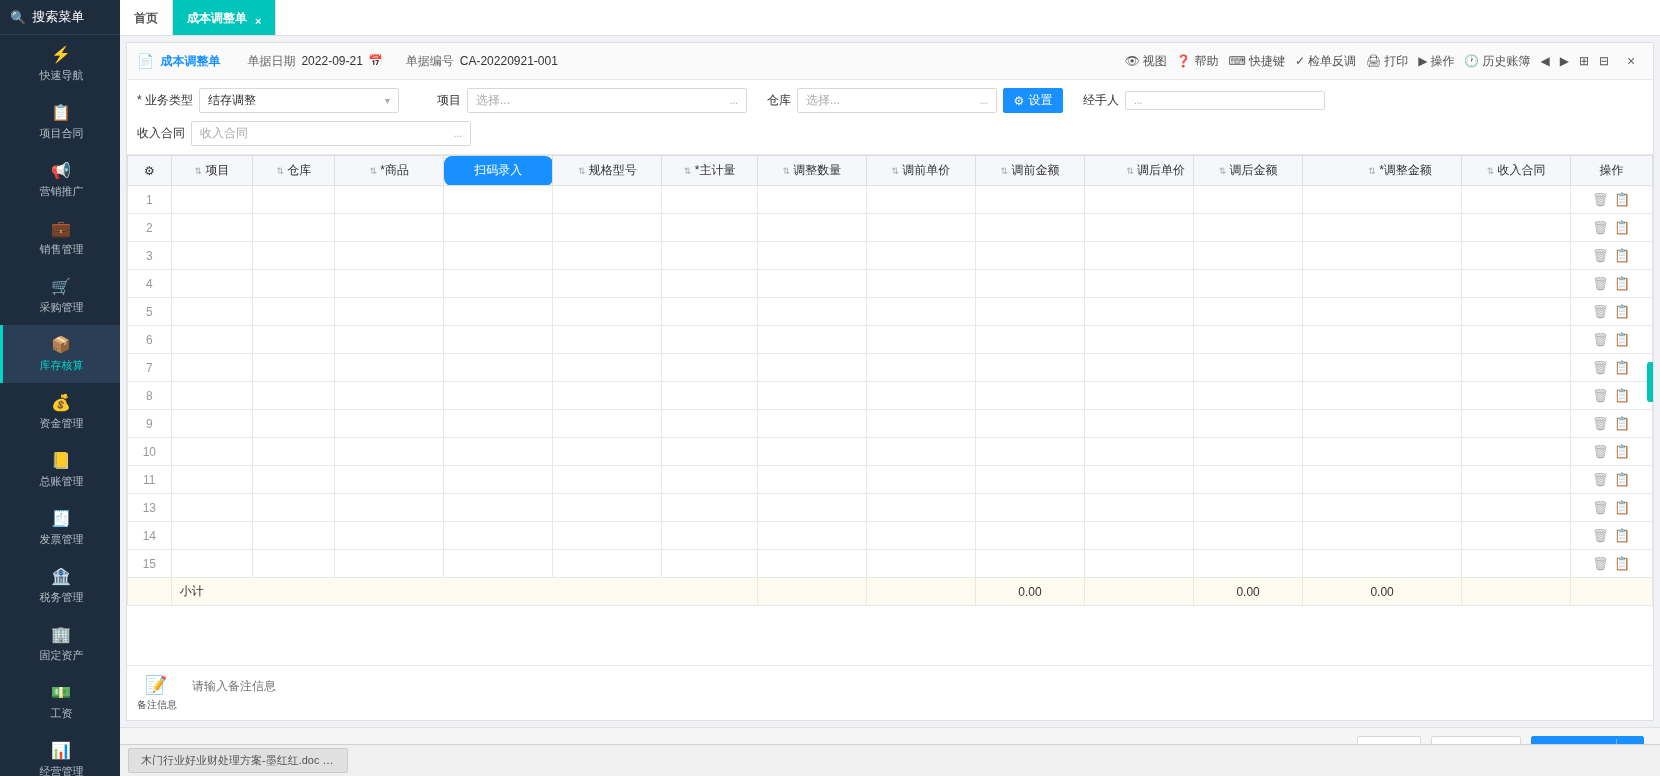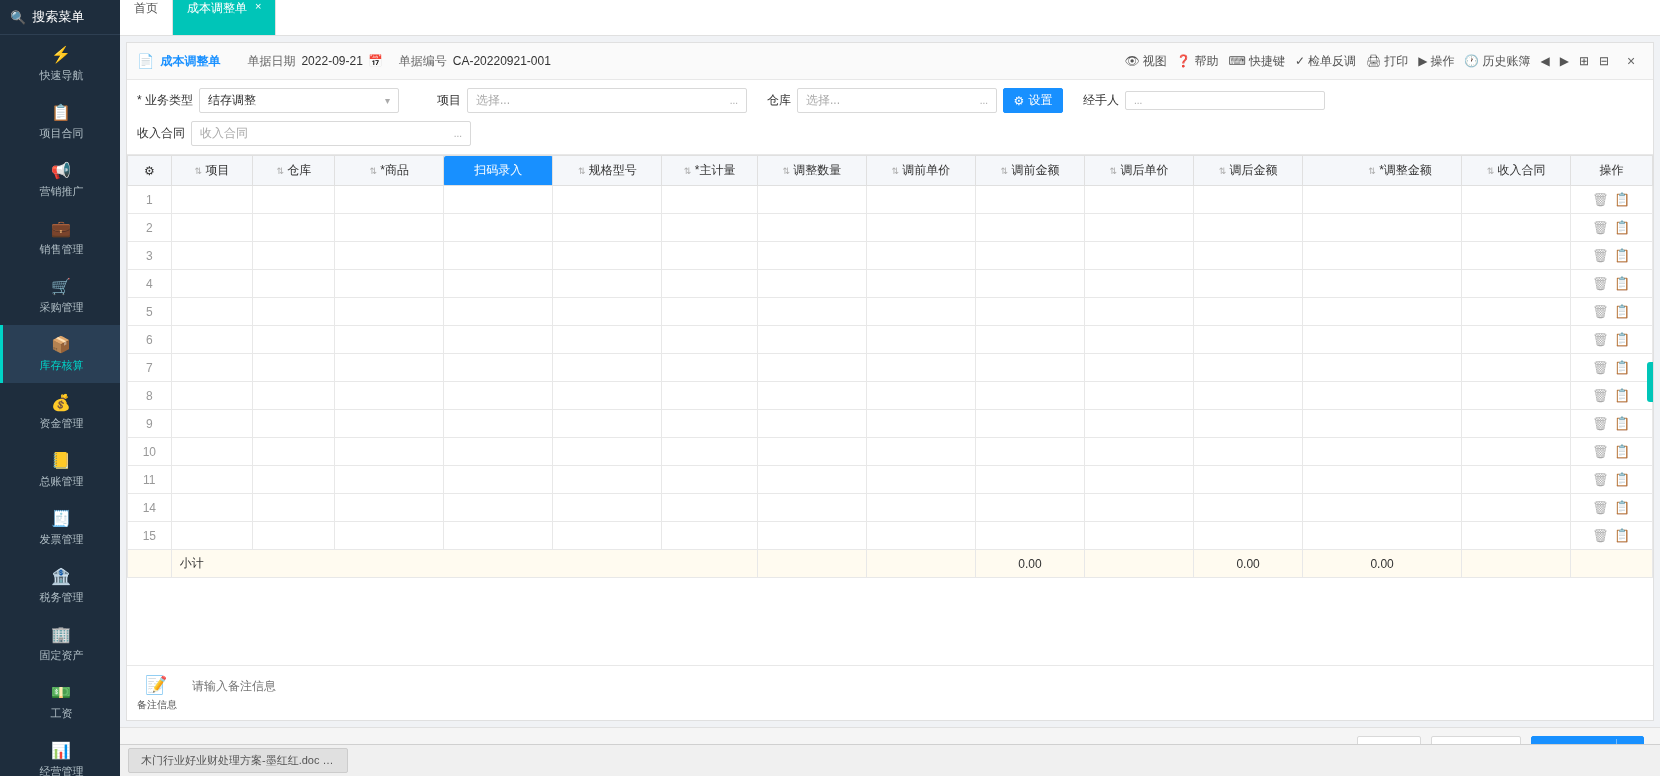--- a/index.html
+++ b/index.html
@@ -52,27 +52,28 @@
     .tab-bar {
       display: flex;
       align-items: center;
       background: #fff;
       border-bottom: 1px solid #e0e0e0;
       height: 36px;
       padding: 0 0;
     }
     .tab {
       display: flex;
-      align-items: flex-start;
-      padding: 0 14px;
+      align-items: flex-end;
+      padding: 8px 14px;
       height: 100%;
       font-size: 12px;
       cursor: pointer;
       border-right: 1px solid #e0e0e0;
       color: #555;
+      font-weight: bold;
     }
     .tab.home { color: #555; }
     .tab.active {
       background: #00c5b8;
       color: #fff;
     }
     .tab .close-icon { margin-left: 8px; font-size: 11px; }
 
     
     .form-container {
@@ -394,21 +395,21 @@
 
   <div class="form-container">
 
     <div class="form-header">
       <div class="form-header-doc">
         <span class="doc-icon">📄</span>
         <span class="form-header-label">成本调整单</span>
         <span style="color:#666; margin-left:21px;">单据日期</span>
         <span style="color:#333;">2022-09-21</span>
         <span style="color:#aaa; cursor:pointer;">📅</span>
-        <span style="color:#666; margin-left:9px;font-family:Liberation Serif, serif;">单据编号</span>
+        <span style="color:#666; margin-left:16px;font-family:Liberation Serif, serif;">单据编号</span>
         <span style="color:#333;">CA-20220921-001</span>
       </div>
       <div class="form-header-actions">
         <span>
             <span>👁</span>
             <span>视图</span>
           </span>
         <span>
             <span>❓</span>
             <span>帮助</span>
@@ -485,27 +486,27 @@
     </div>
 
     <div class="table-container">
       <table>
         <thead>
           <tr>
             <th style="width:32px;"><span>⚙</span></th>
             <th style="width:60px;"><span class="col-sort">⇅</span> <span>项目</span></th>
             <th style="width:60px;"><span class="col-sort">⇅</span> <span>仓库</span></th>
             <th style="width:80px;margin-top:25px;"><span class="col-sort">⇅</span> <span>*商品</span></th>
-            <th style="width:80px;" class="scan-col">扫码录入</th>
+            <th style="width:80px;border-radius:8px;" class="scan-col">扫码录入</th>
             <th style="width:80px;"><span class="col-sort">⇅</span> <span>规格型号</span></th>
             <th style="width:70px;"><span class="col-sort">⇅</span> <span>*主计量</span></th>
             <th style="width:80px;"><span class="col-sort">⇅</span> <span>调整数量</span></th>
             <th style="width:80px;"><span class="col-sort">⇅</span> <span>调前单价</span></th>
             <th style="width:80px;"><span class="col-sort">⇅</span> <span>调前金额</span></th>
-            <th style="width:80px;"><span class="col-sort">⇅</span> <span>调后单价</span></th>
+            <th style="width:80px;text-align:right;"><span class="col-sort">⇅</span> <span>调后单价</span></th>
             <th style="width:80px;"><span class="col-sort">⇅</span> <span>调后金额</span></th>
             <th style="width:90px;padding-left:44px;"><span class="col-sort">⇅</span> <span>*调整金额</span></th>
             <th style="width:80px;"><span class="col-sort">⇅</span> <span>收入合同</span></th>
             <th style="width:60px;">操作</th>
           </tr>
         </thead>
         <tbody id="table-body">
         <tr>
               <td class="row-num">1</td>
               <td></td>
@@ -742,20 +743,42 @@
               <td></td>
               <td></td>
               <td class="action-col">
                 <div class="action-icons">
                   <span title="删除">🗑</span>
                   <span title="复制">📋</span>
                 </div>
               </td>
             </tr>
             <tr>
+              <td class="row-num">13</td>
+              <td></td>
+              <td></td>
+              <td></td>
+              <td></td>
+              <td></td>
+              <td></td>
+              <td></td>
+              <td></td>
+              <td></td>
+              <td></td>
+              <td></td>
+              <td></td>
+              <td></td>
+              <td class="action-col">
+                <div class="action-icons">
+                  <span title="删除">🗑</span>
+                  <span title="复制">📋</span>
+                </div>
+              </td>
+            </tr>
+            <tr>
               <td class="row-num">14</td>
               <td></td>
               <td></td>
               <td></td>
               <td></td>
               <td></td>
               <td></td>
               <td></td>
               <td></td>
               <td></td>

